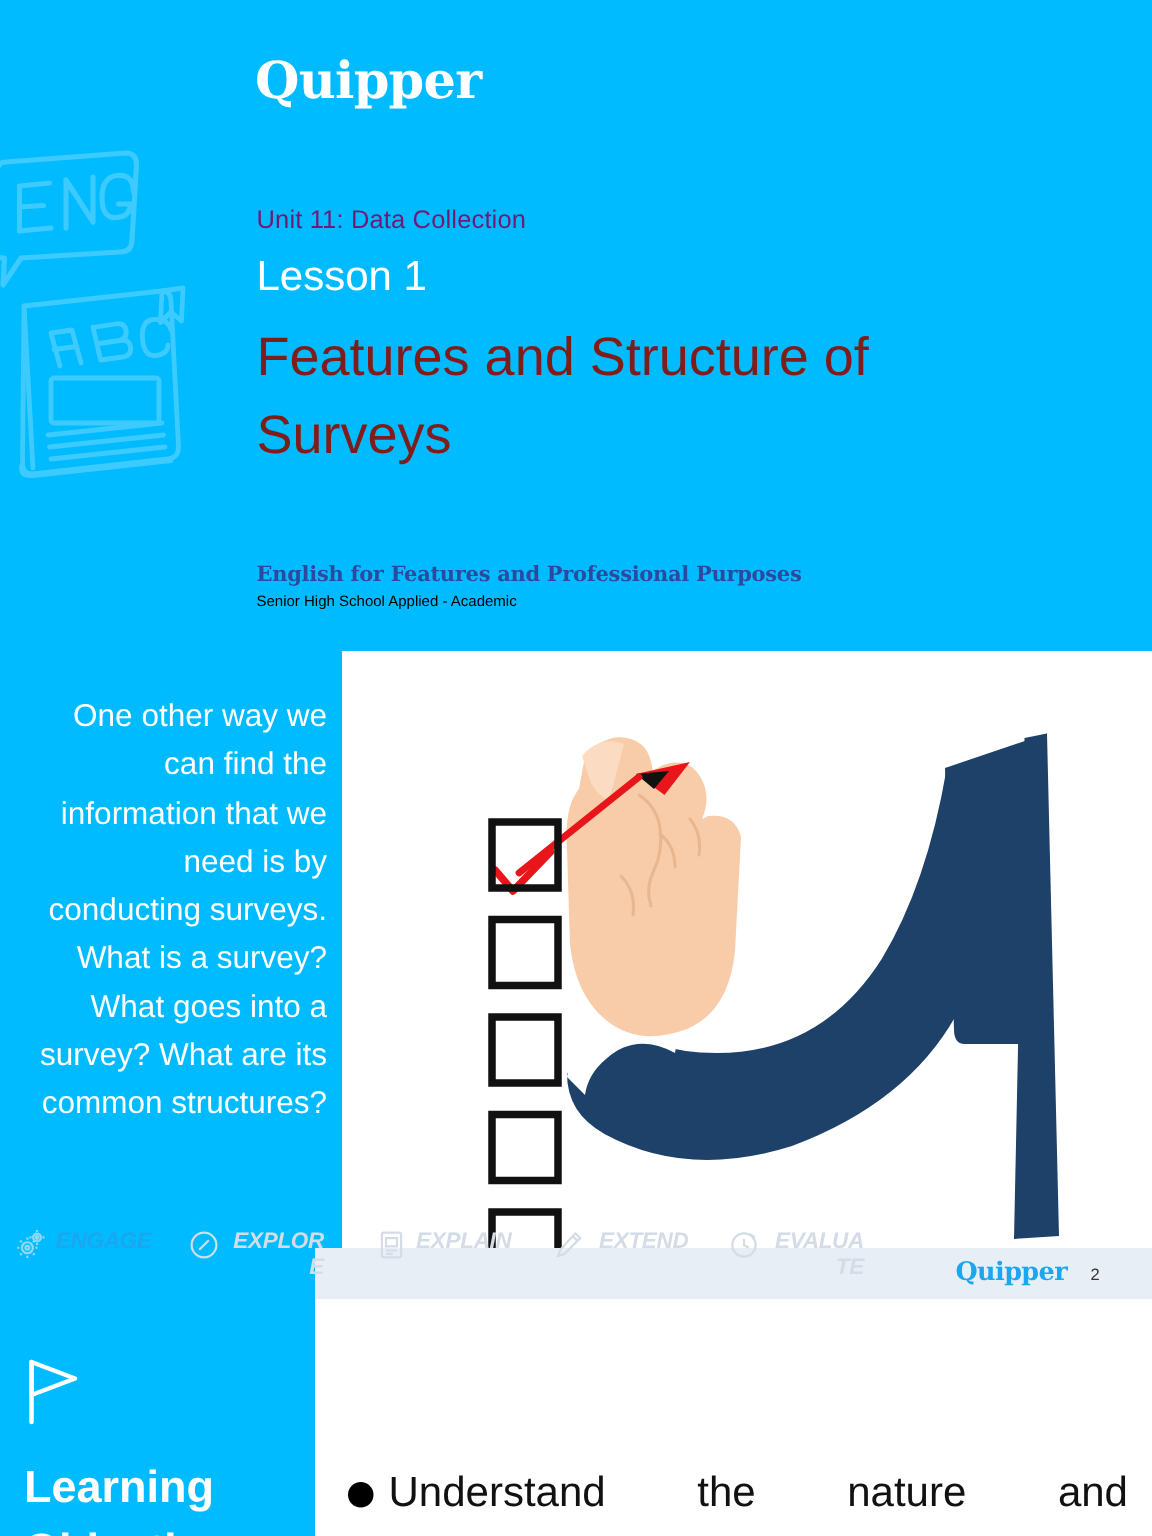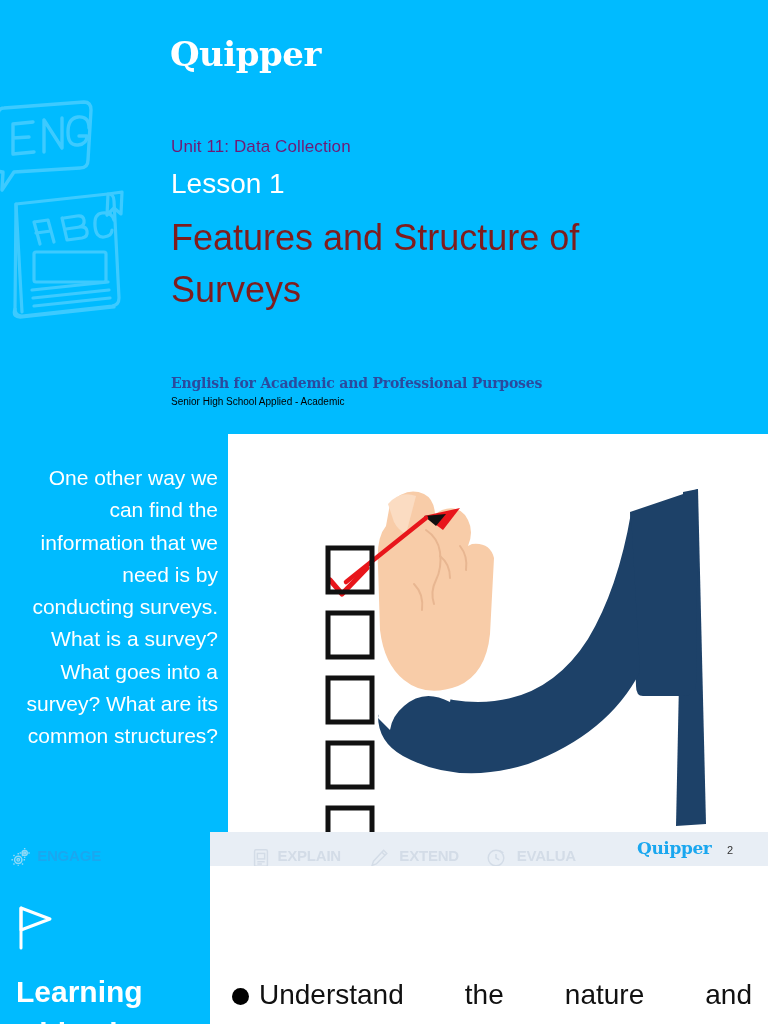--- a/index.html
+++ b/index.html
@@ -68,21 +68,21 @@
   
   .navstrip {
     position:absolute; left:0; top:398px; width:768px; height:34px;
     background:#e8eef5;
   }
   .nav-active-bg {
     position:absolute; left:0; top:394px; width:210px; height:42px;
     background:#00bbff;
   }
   .nav-items {
-    position:absolute; left:0; top:410px; width:620px; height:34px;
+    position:absolute; left:0; top:382px; width:620px; height:34px;font-style:italic;
   }
   .nav-item {
     position:absolute; top:0; height:34px;
     display:flex; align-items:flex-start; gap:3px; padding-top:3px;
   }
   .nav-ico { flex:0 0 auto; width:22px; height:22px; }
   .nav-lbl {
     font-size:15px; font-weight:700; line-height:17px;
     width:66px; word-break:break-all; letter-spacing:-.2px;
   }
@@ -150,21 +150,21 @@
         <path d="M110 34 Q108 26 98 27 Q90 28 91 40 Q92 52 100 51 Q108 50 108 44"></path>
         <rect x="30" y="66" width="72" height="30" rx="2"></rect>
         <path d="M28 104 L104 96 M29 112 L105 104 M30 120 L106 112"></path>
       </svg>
     </div>
 
     <div class="unit-line">Unit 11: Data Collection</div>
     <div class="lesson-line">Lesson 1</div>
     <h1 class="lesson-title">Features and Structure of Surveys</h1>
 
-    <div class="course-name">English for Academic and Professional Purposes</div>
+    <div class="course-name">English for Features and Professional Purposes</div>
     <div class="course-sub">Senior High School Applied - Academic</div>
   </section>
 
   <section class="slide2">
 
     <div class="s2-left">
       <p class="s2-body">One other way we can find the information that we need is by conducting surveys. What is a survey? What goes into a survey? What are its common structures?</p>
     </div>
 
     <div class="s2-art">
@@ -217,20 +217,29 @@
               <circle cx="9" cy="14" r="1.4"></circle>
             <path d="M9 8.2v-1.6M9 21.4v-1.6M3.2 14H1.6M16.4 14h-1.6M4.9 9.9 3.8 8.8M14.2 19.2l-1.1-1.1M4.9 18.1 3.8 19.2M14.2 8.8l-1.1 1.1"></path>
             <circle cx="16" cy="6.5" r="2.8"></circle>
               <circle cx="16" cy="6.5" r="1"></circle>
             <path d="M16 2.5V1M16 12v-1.5M12 6.5h-1.5M21.5 6.5H20"></path>
           </svg>
         </span>
         <span class="nav-lbl">ENGAGE</span>
       </div>
 
+      <div class="nav-item inactive" style="left:125px;width:130px">
+        <span class="nav-ico">
+          <svg width="22" height="22" viewBox="0 0 24 24" fill="none" stroke="#d3dce7" stroke-width="1.6">
+            <circle cx="12" cy="12" r="9"></circle>
+              <path d="M15.5 8.5 8.5 15.5"></path>
+          </svg>
+        </span>
+        <span class="nav-lbl">EXPLORE</span>
+      </div>
 
       <div class="nav-item inactive" style="left:250px;width:130px">
         <span class="nav-ico">
           <svg width="22" height="22" viewBox="0 0 24 24" fill="none" stroke="#d3dce7" stroke-width="1.6">
             <rect x="5" y="3" width="14" height="18" rx="1.5"></rect>
             <rect x="8" y="7" width="8" height="6"></rect>
             <path d="M8 16h8M8 18.5h5"></path>
           </svg>
         </span>
         <span class="nav-lbl">EXPLAIN</span>

